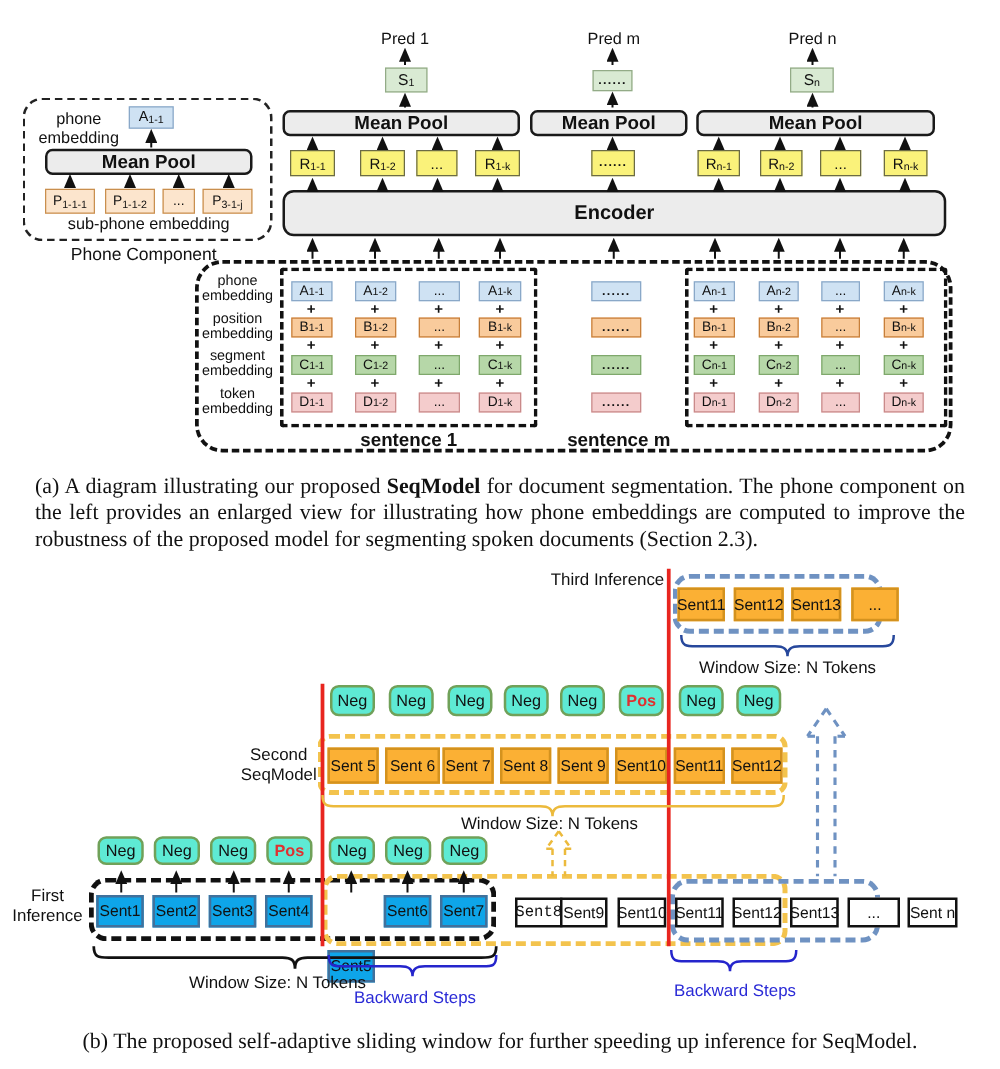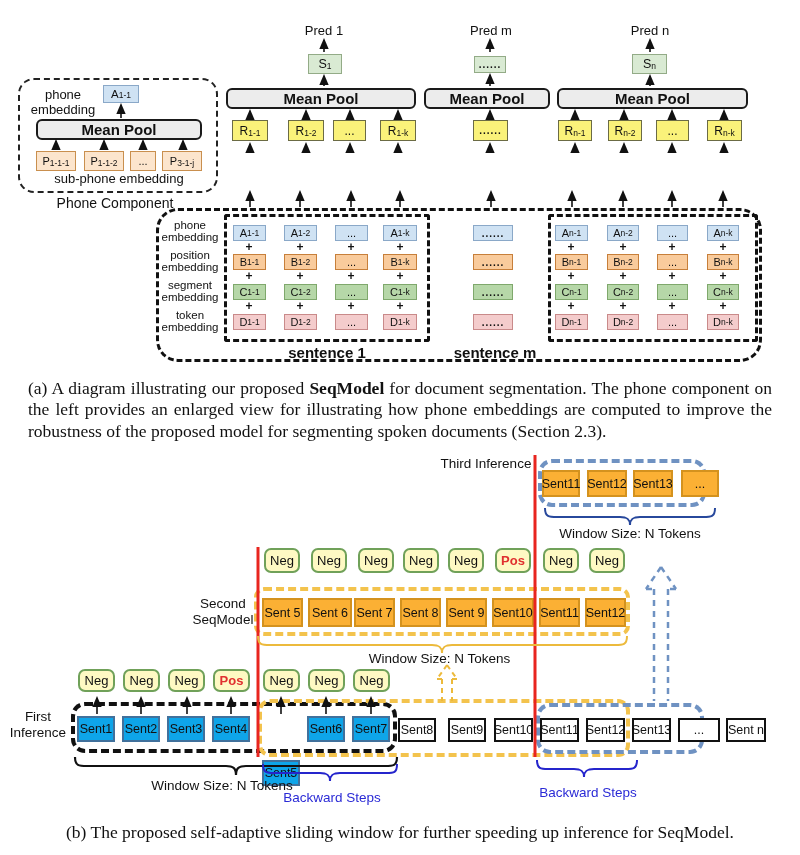--- a/index.html
+++ b/index.html
@@ -12,21 +12,21 @@
   .c-blue{background:#cfe2f3;border:1px solid #8aa8c8;}
   .c-orange{background:#f9cb9c;border:1px solid #c77f3a;}
   .c-green{background:#b6d7a8;border:1px solid #7fa86c;}
   .c-pink{background:#f4cccc;border:1px solid #c98a8a;}
   .c-lgreen{background:#d9ead3;border:1.5px solid #93ab87;}
   .c-yellow{background:#faf27a;border:1.5px solid #6b6b45;}
   .c-peach{background:#fce5cd;border:1px solid #c98f4e;}
   .pool{background:#ececec;border:2.5px solid #1a1a1a;border-radius:6px;font-weight:bold;}
   .lbl{position:absolute;text-align:center;line-height:1.15;z-index:2;}
   .dash{position:absolute;box-sizing:border-box;z-index:1;}
-  .negb{background:#fef9c3;border:2px solid #70a159;border-radius:7px;font-size:13px;}
+  .negb{background:#5eead4;border:2px solid #70a159;border-radius:7px;font-size:13px;}
   .pos{color:#e03030;font-weight:bold;}
   .sentO{background:#fbb034;border:2px solid #d4921e;font-size:12.5px;}
   .sentB{background:#0ea5e9;border:2px solid #41719c;font-size:12.5px;}
   .sentW{background:#ffffff;border:2px solid #111;font-size:12.5px;}
   .plus{position:absolute;width:12px;text-align:center;font-size:12px;font-weight:bold;z-index:2;}
   .serif{font-family:"Liberation Serif",serif;font-size:17.5px;line-height:1.22;}
   #overlay{position:absolute;left:0;top:0;z-index:5;pointer-events:none;}
   .dots{letter-spacing:1px;font-size:10px;font-weight:bold;}
 </style>
 </head>
@@ -98,20 +98,21 @@
   <div class="bx c-yellow" style="left:608px;top:120px;width:34px;height:21px;font-size:12px;">
     <span class="b">R</span>
       <span class="sb">n-2</span>
     </div>
   <div class="bx c-yellow" style="left:656px;top:120px;width:33px;height:21px;font-size:12px;">...</div>
   <div class="bx c-yellow" style="left:707px;top:120px;width:35px;height:21px;font-size:12px;">
     <span class="b">R</span>
       <span class="sb">n-k</span>
     </div>
 
+  <div class="bx pool" style="left:226px;top:152px;width:531px;height:37px;font-size:16px;border-radius:9px;">Encoder</div>
 
   <div class="dash" style="left:156px;top:208px;width:606px;height:154px;border:3px dashed #111;border-radius:22px;"></div>
   <div class="dash" style="left:224px;top:214px;width:206px;height:128px;border:3px dashed #111;border-radius:3px;"></div>
   <div class="dash" style="left:548px;top:214px;width:210px;height:128px;border:3px dashed #111;border-radius:3px;"></div>
 
   <div class="lbl" style="left:156px;top:219px;width:68px;font-size:11.5px;line-height:1.05;">phone embedding</div>
   <div class="lbl" style="left:156px;top:249px;width:68px;font-size:11.5px;line-height:1.05;">position embedding</div>
   <div class="lbl" style="left:156px;top:279px;width:68px;font-size:11.5px;line-height:1.05;">segment embedding</div>
   <div class="lbl" style="left:156px;top:309px;width:68px;font-size:11.5px;line-height:1.05;">token embedding</div>
 
@@ -308,21 +309,21 @@
   <div class="dash" style="left:536px;top:703px;width:168px;height:51px;border:4px dashed #6f92c2;border-radius:14px;"></div>
 
   <div class="bx sentB" style="left:77px;top:716px;width:38px;height:26px;">Sent1</div>
   <div class="bx sentB" style="left:122px;top:716px;width:38px;height:26px;">Sent2</div>
   <div class="bx sentB" style="left:167px;top:716px;width:38px;height:26px;">Sent3</div>
   <div class="bx sentB" style="left:212px;top:716px;width:38px;height:26px;">Sent4</div>
   <div class="bx sentB" style="left:262px;top:760px;width:38px;height:26px;">Sent5</div>
   <div class="bx sentB" style="left:307px;top:716px;width:38px;height:26px;">Sent6</div>
   <div class="bx sentB" style="left:352px;top:716px;width:38px;height:26px;">Sent7</div>
 
-  <div class="bx sentW" style="left:398px;top:718px;width:38px;height:24px;">Sent8</div>
+  <div class="bx sentW" style="left:412px;top:718px;width:38px;height:24px;font-family:Liberation Mono, monospace;">Sent8</div>
   <div class="bx sentW" style="left:448px;top:718px;width:38px;height:24px;">Sent9</div>
   <div class="bx sentW" style="left:494px;top:718px;width:39px;height:24px;">Sent10</div>
   <div class="bx sentW" style="left:540px;top:718px;width:39px;height:24px;">Sent11</div>
   <div class="bx sentW" style="left:586px;top:718px;width:39px;height:24px;">Sent12</div>
   <div class="bx sentW" style="left:632px;top:718px;width:39px;height:24px;">Sent13</div>
   <div class="bx sentW" style="left:678px;top:718px;width:42px;height:24px;">...</div>
   <div class="bx sentW" style="left:726px;top:718px;width:40px;height:24px;">Sent n</div>
 
   <div class="lbl" style="left:143px;top:778px;width:158px;font-size:13.5px;">Window Size: N Tokens</div>
   <div class="lbl" style="left:278px;top:790px;width:108px;font-size:13.5px;color:#2a2ad6;">Backward Steps</div>

